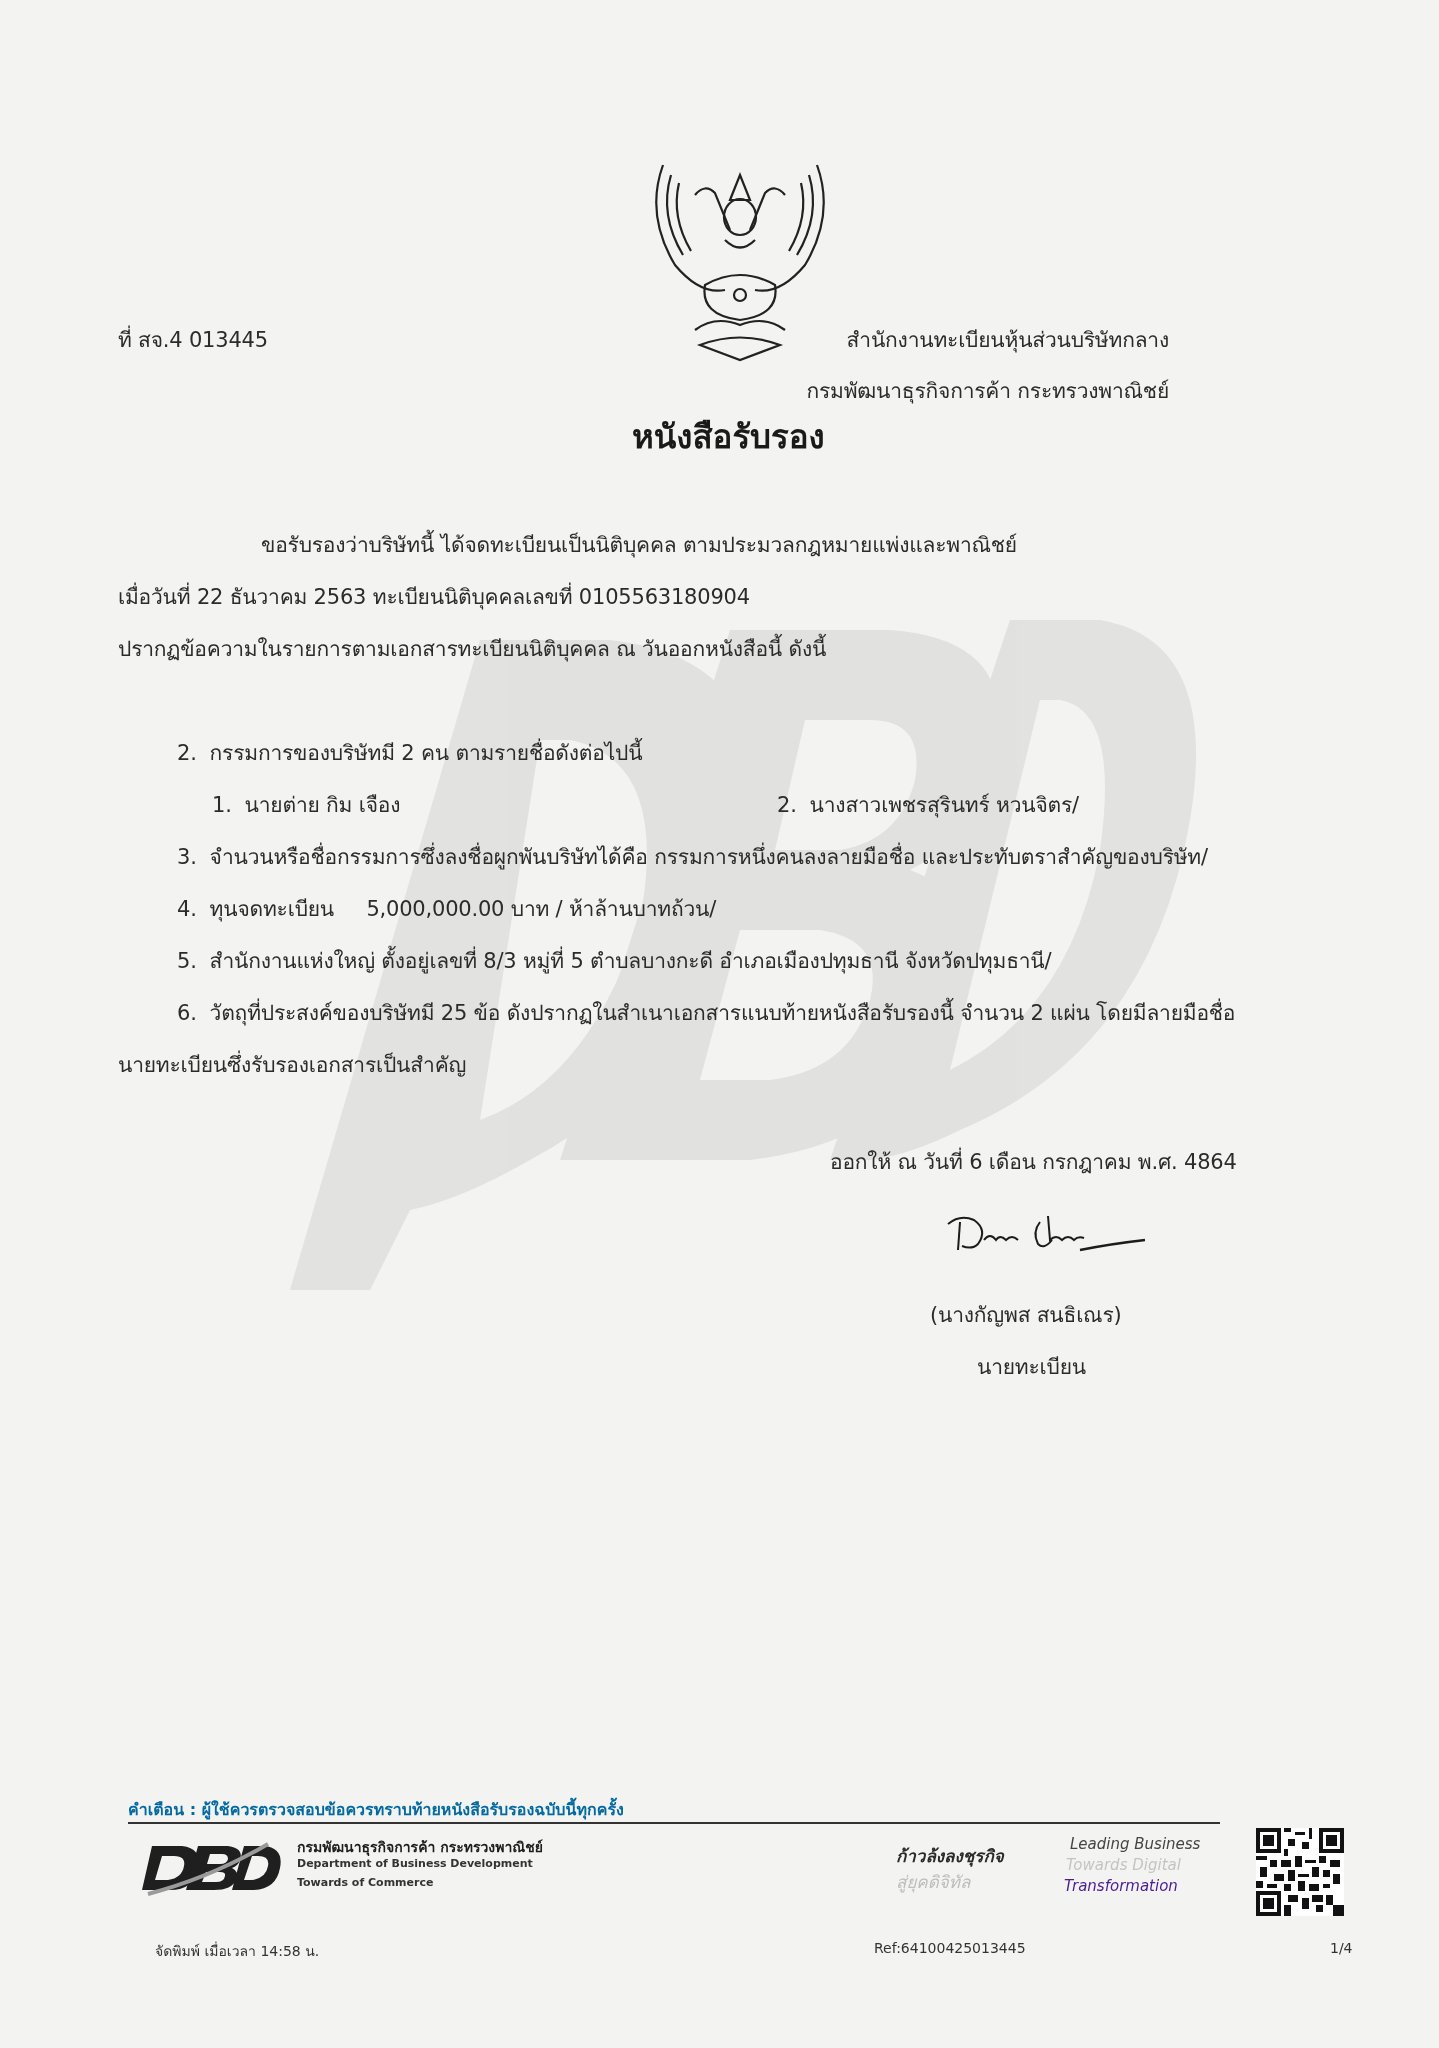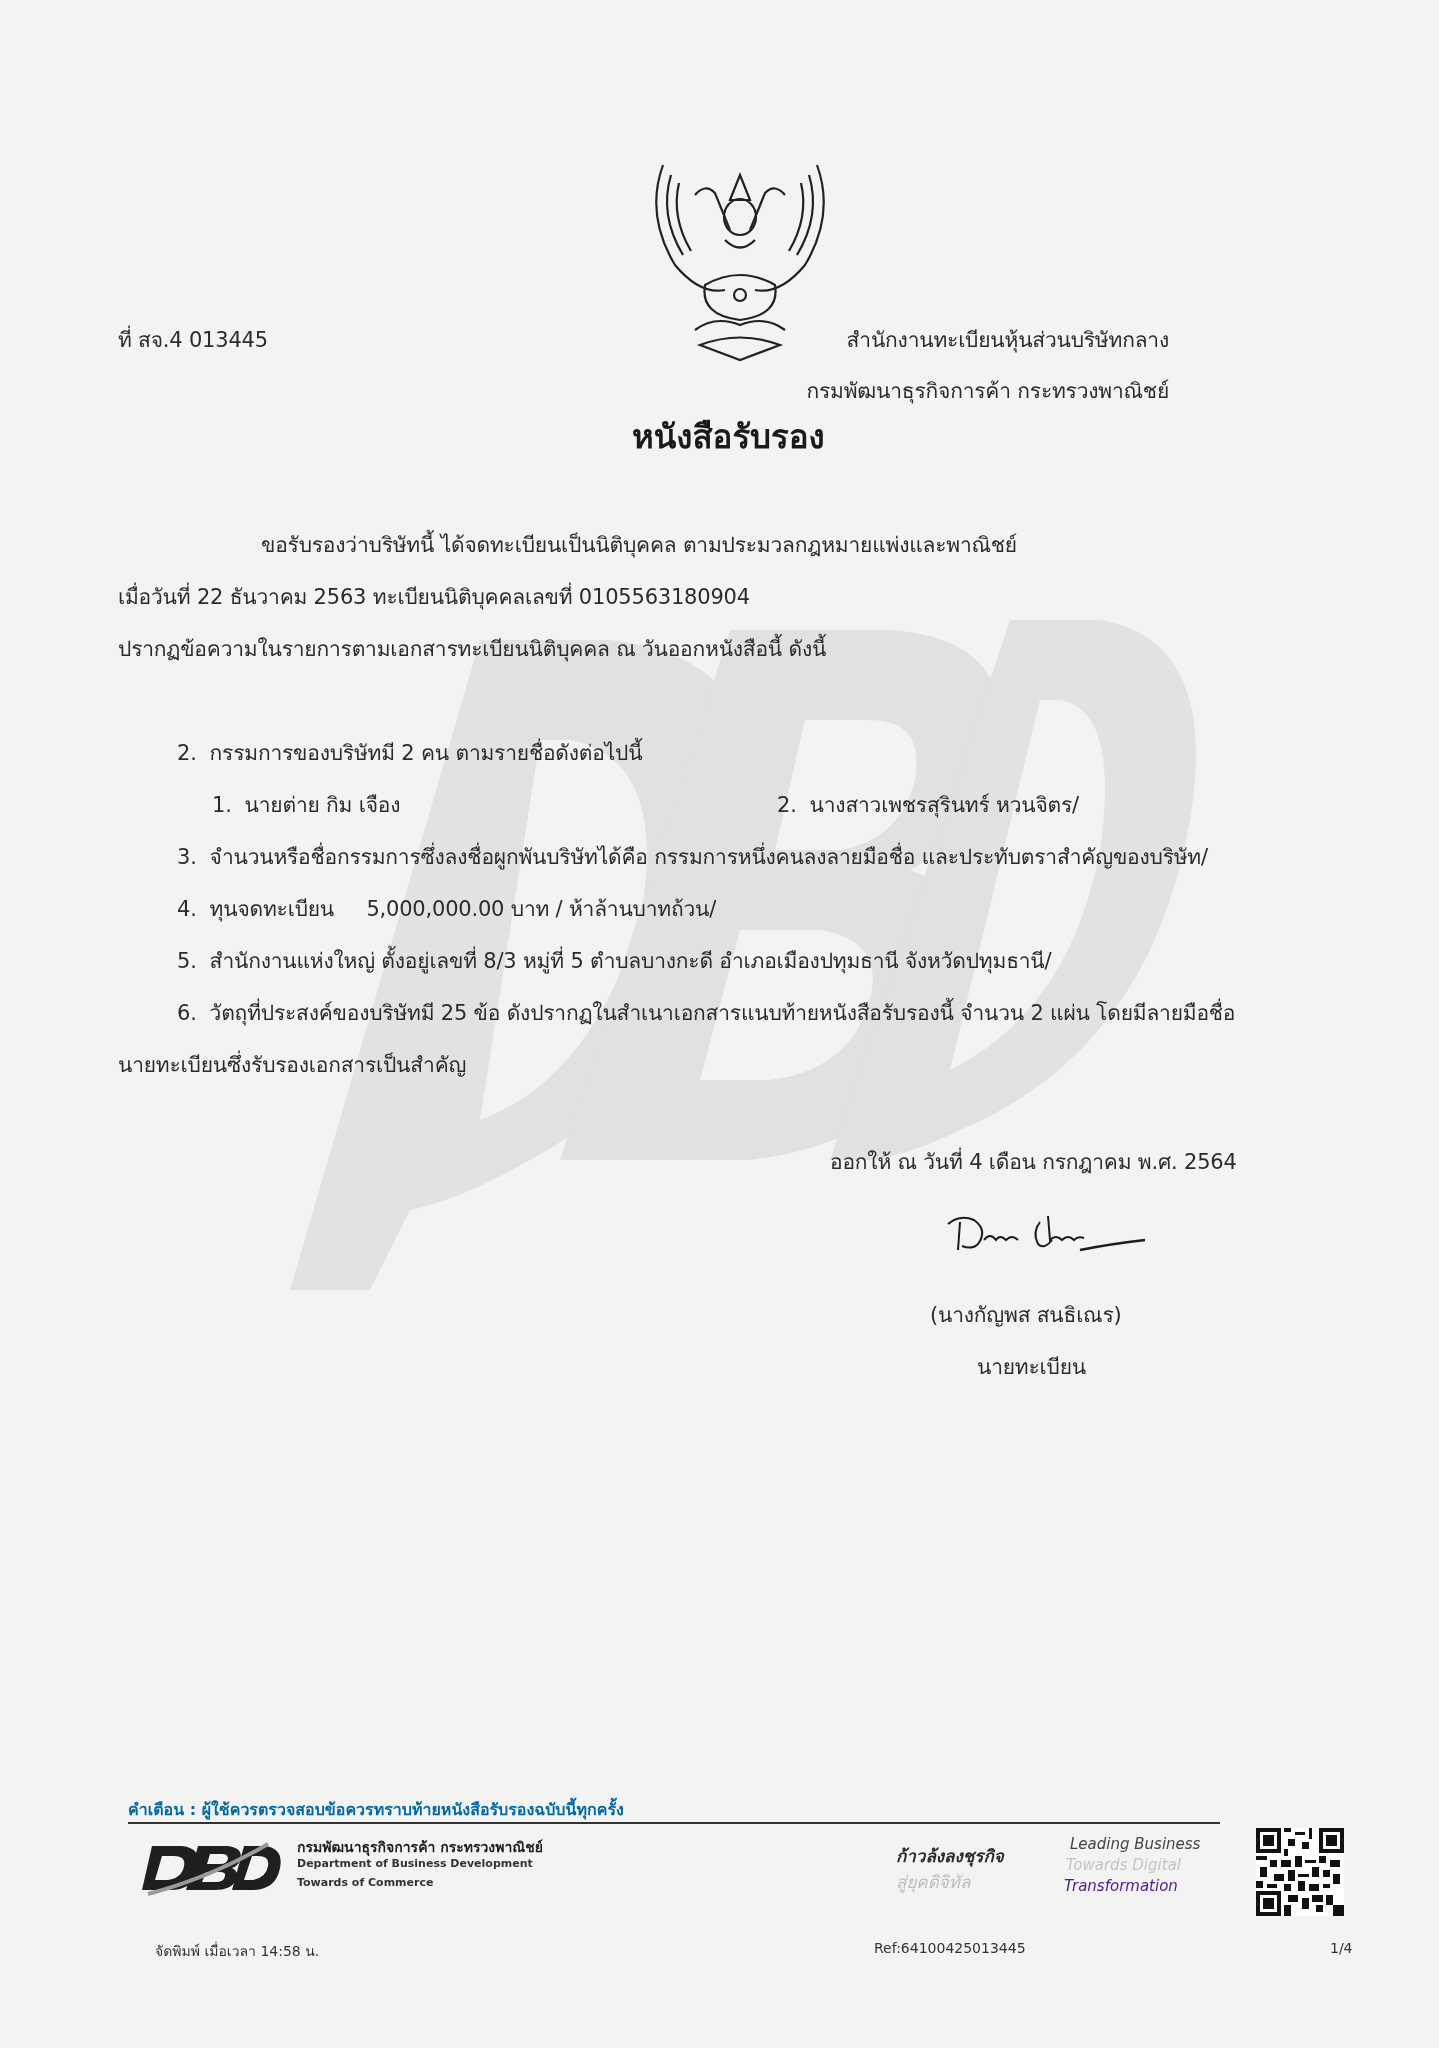--- a/index.html
+++ b/index.html
@@ -93,21 +93,21 @@
   <div class="abs t" style="left:177px; top:944px;">
     <span>5.</span>&nbsp;
     <span>สำนักงานแห่งใหญ่ ตั้งอยู่เลขที่ 8/3  หมู่ที่ 5 ตำบลบางกะดี อำเภอเมืองปทุมธานี จังหวัดปทุมธานี/</span>
   </div>
   <div class="abs t" style="left:177px; top:996px;">
     <span>6.</span>&nbsp;
     <span>วัตถุที่ประสงค์ของบริษัทมี 25 ข้อ ดังปรากฏในสำเนาเอกสารแนบท้ายหนังสือรับรองนี้ จำนวน 2 แผ่น โดยมีลายมือชื่อ</span>
   </div>
   <div class="abs t" style="left:118px; top:1048px;">นายทะเบียนซึ่งรับรองเอกสารเป็นสำคัญ</div>
 
-  <div class="abs t" style="left:830px; top:1145px;">ออกให้ ณ วันที่ 4 เดือน กรกฎาคม พ.ศ. 2564</div>
+  <div class="abs t" style="left:830px; top:1145px;">ออกให้ ณ วันที่ 6 เดือน กรกฎาคม พ.ศ. 4864</div>
   <svg class="abs" style="left:940px; top:1210px;" width="210" height="50" viewBox="0 0 210 50">
     <g fill="none" stroke="#1c1c1c" stroke-width="2">
       <path d="M8 14 Q20 4 34 10 Q48 20 38 34 Q32 40 22 36"></path>
       <path d="M20 12 L18 40"></path>
       <path d="M44 30 Q50 22 56 30 Q60 24 66 30 Q72 24 78 30"></path>
       <path d="M100 12 Q92 22 98 34 Q104 40 112 30"></path>
       <path d="M108 6 L110 30 Q116 24 122 30 Q128 24 134 30 Q138 26 144 28"></path>
       <path d="M140 40 Q170 34 205 30" stroke-width="2.4"></path>
     </g>
   </svg>

